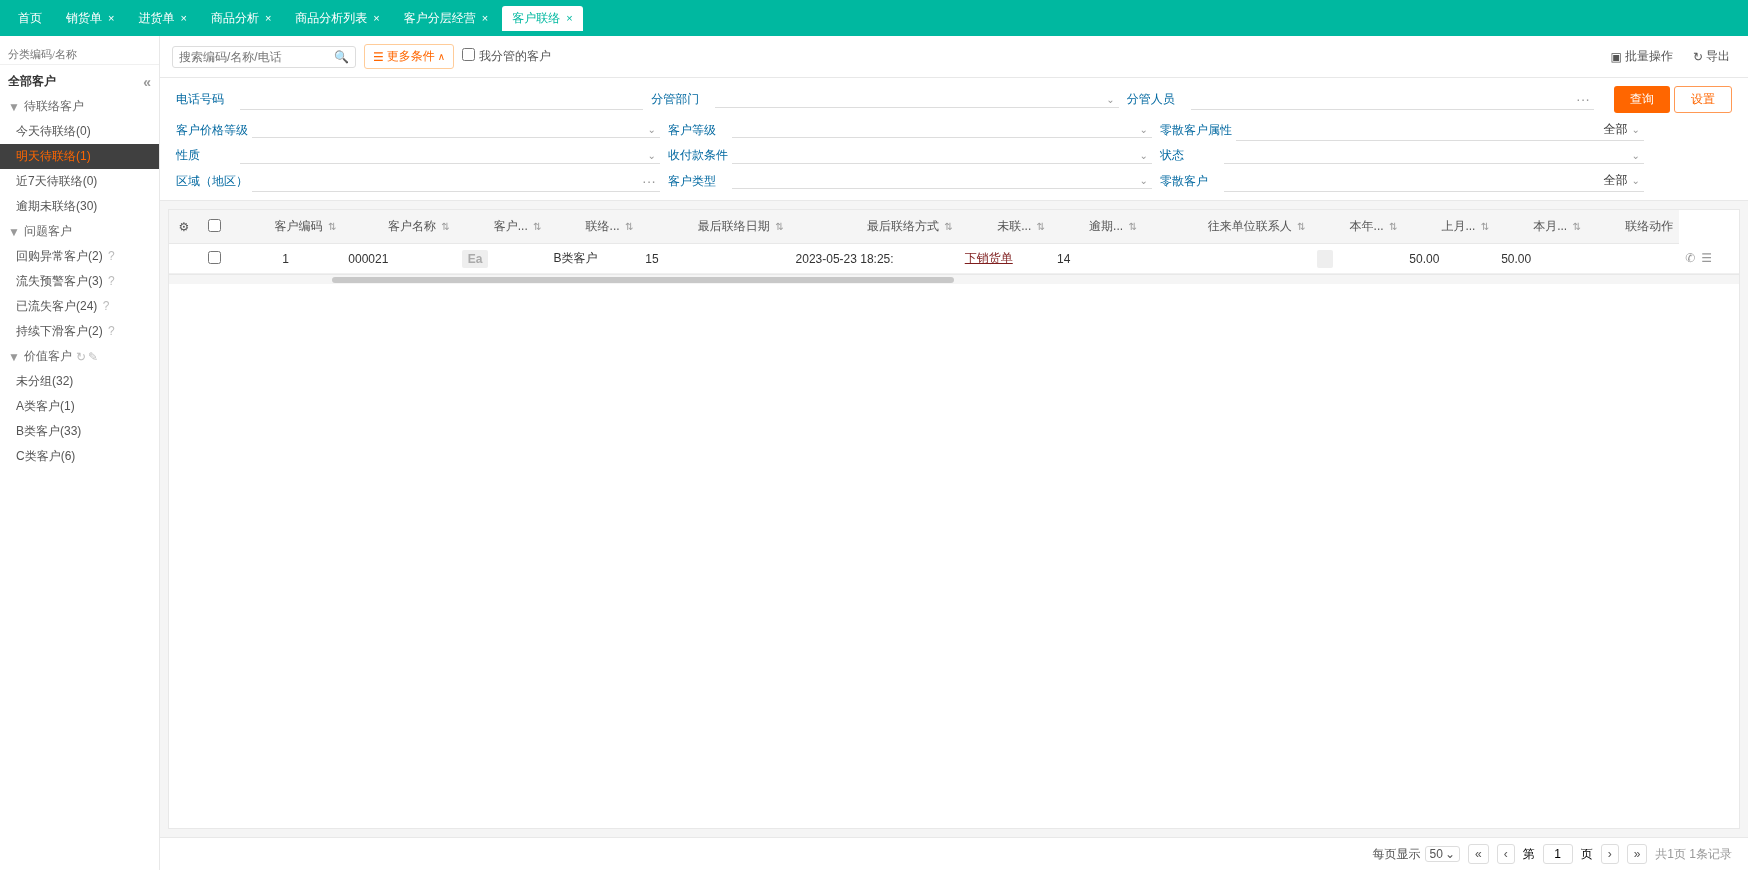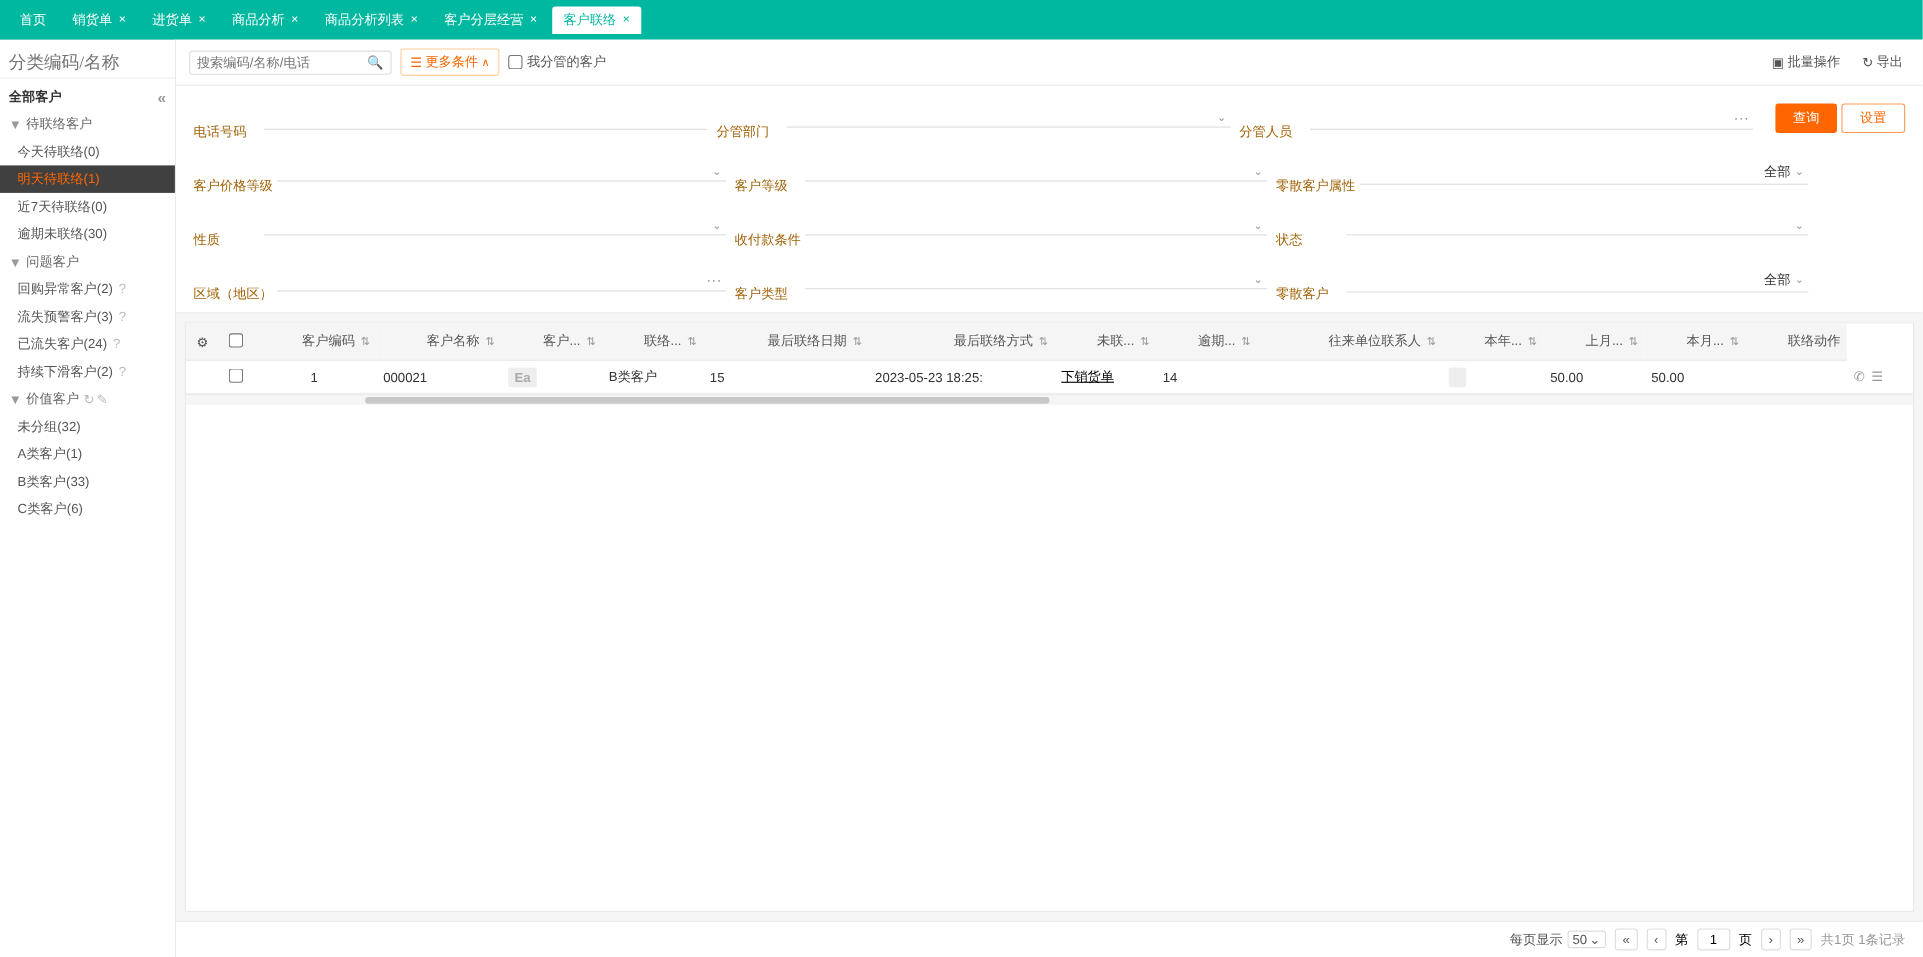--- a/index.html
+++ b/index.html
@@ -46,21 +46,21 @@
     .sidebar-search {
       display: flex;
       align-items: center;
       padding: 4px 8px;
       border-bottom: 1px solid #f0f0f0;
       margin-bottom: 4px;
     }
     .sidebar-search input {
       border: none;
       outline: none;
-      font-size: 16px;
+      font-size: 11px;
       color: #1d4ed8;
       flex: 1;
       background: transparent;
       font-family: Liberation Serif, serif;
     }
     .sidebar-section-header {
       display: flex;
       align-items: center;
       justify-content: space-between;
       padding: 4px 8px;
@@ -127,21 +127,21 @@
       color: #ff6600;
       cursor: pointer;
       border: 1px solid #ffcc99;
       padding: 3px 8px;
       border-radius: 3px;
       background: #fff;
     }
     .filter-btn .arrow { font-size: 10px; }
     .checkbox-label {
       display: flex;
-      align-items: center;
+      align-items: flex-start;
       gap: 4px;
       color: #555;
       cursor: pointer;
     }
     .spacer { flex: 1; }
     .toolbar-right {
       display: flex;
       align-items: center;
       gap: 8px;
     }
@@ -168,24 +168,23 @@
       margin-bottom: 6px;
     }
     .filter-row:last-child { margin-bottom: 0; }
     .filter-field {
       display: flex;
       align-items: center;
       flex: 1;
       gap: 4px;
     }
     .filter-label {
-      color: #a16207;
+      color: #0369a1;
       white-space: nowrap;
       min-width: 60px;
-      margin-top: 26px;
     }
     .filter-input {
       flex: 1;
       border: none;
       border-bottom: 1px solid #ddd;
       outline: none;
       padding: 3px 4px;
       font-size: 12px;
       background: transparent;
     }
@@ -261,21 +260,21 @@
     }
     td {
       padding: 6px 6px;
       border-bottom: 1px solid #f0f0f0;
       color: #333;
       white-space: nowrap;
     }
     .col-check { width: 30px; text-align: center; }
     .col-settings { width: 30px; text-align: center; }
     th .sort-icon { color: #999; font-size: 10px; margin-left: 2px; }
-    .link-text { color: #000000; cursor: pointer; text-decoration: underline; font-family: Liberation Mono, monospace; }
+    .link-text { color: #7f1d1d; cursor: pointer; text-decoration: underline; font-family: Liberation Mono, monospace; }
     .action-icons { display: flex; gap: 6px; color: #999; cursor: pointer; }
 
     
     .pagination {
       background: #fff;
       border-top: 1px solid #e8e8e8;
       padding: 6px 16px;
       display: flex;
       align-items: center;
       justify-content: flex-end;

